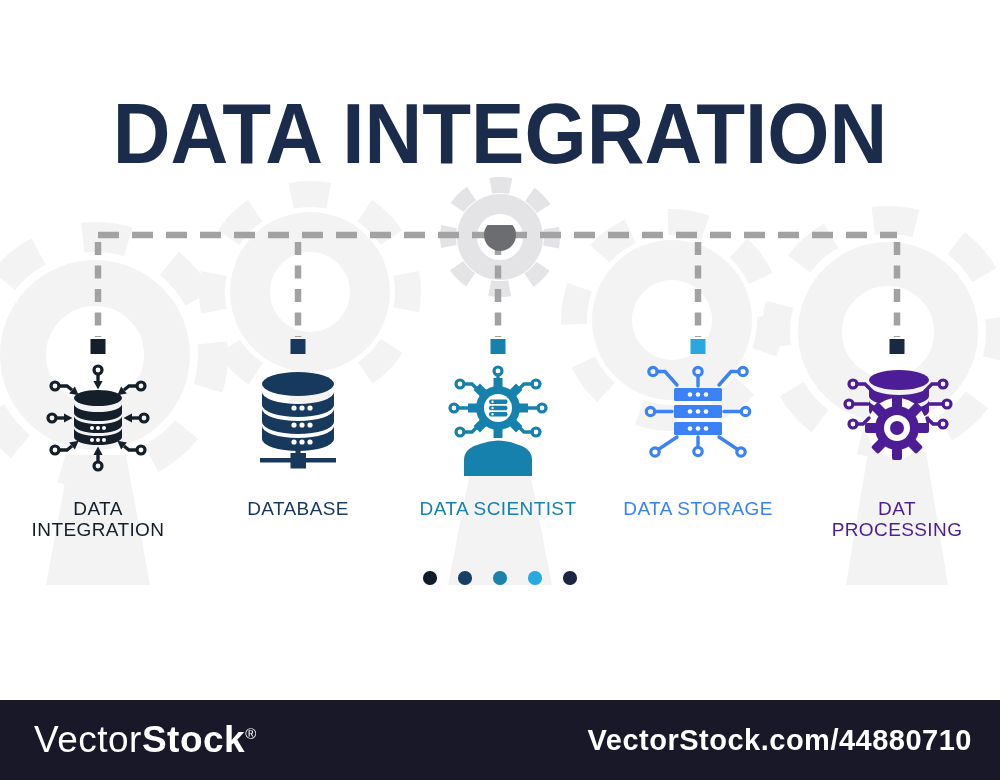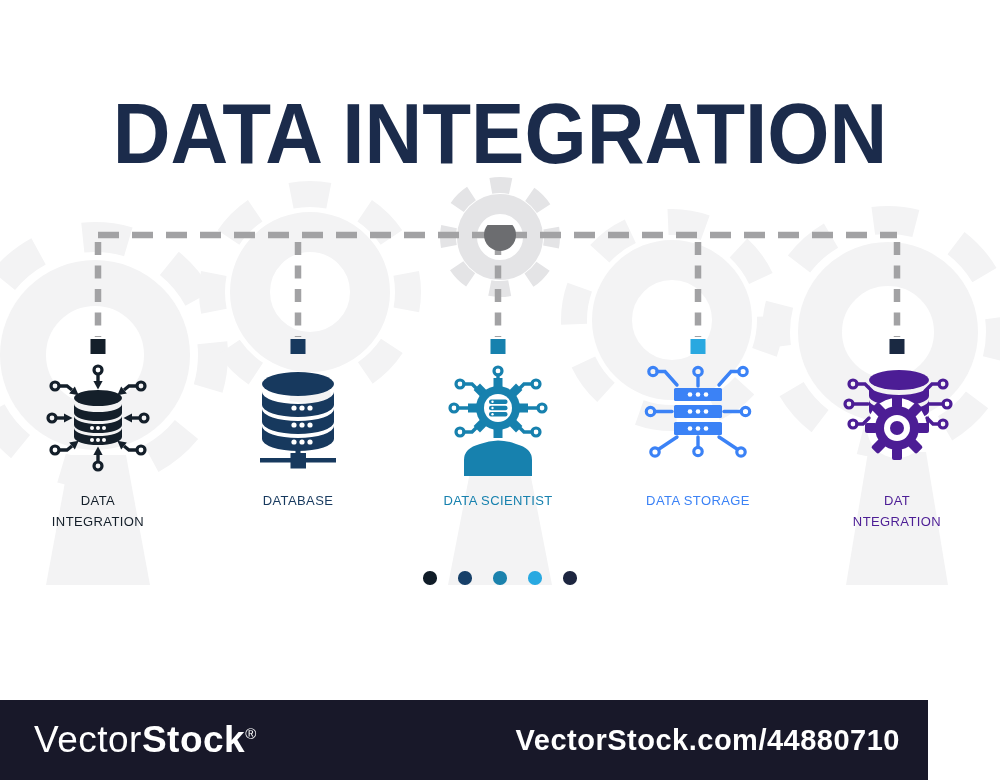--- a/index.html
+++ b/index.html
@@ -9,28 +9,28 @@
   }
   .bg-svg{position:absolute;left:0;top:0;z-index:0;}
   .page-title{
     position:absolute;top:84px;left:0;width:1000px;margin:0;z-index:2;
     text-align:center;font-size:86px;font-weight:700;letter-spacing:0;
     transform:scaleX(.93);transform-origin:50% 50%;white-space:nowrap;
   }
   .connector-svg{position:absolute;left:0;top:225px;z-index:1;}
   .step{position:absolute;top:358px;width:190px;text-align:center;z-index:2;}
   .step .icon{display:block;margin:0 auto;}
-  .step-label{margin-top:12px;font-size:13px;font-weight:500;letter-spacing:.4px;line-height:21px;}
+  .step-label{margin-top:20px;font-size:19px;font-weight:500;letter-spacing:.4px;line-height:21px;}
   .dots-row{
     position:absolute;top:571px;left:0;width:1000px;z-index:2;
     display:flex;justify-content:center;gap:21.5px;
   }
   .dot{width:13.5px;height:13.5px;border-radius:50%;}
   .watermark-bar{
-    position:absolute;left:0;top:700px;width:928px;height:80px;z-index:3;
+    position:absolute;left:0;top:700px;width:1000px;height:80px;z-index:3;
     display:flex;align-items:center;justify-content:space-between;
     padding:0 28px 0 34px;box-sizing:border-box;color:#ffffff;
   }
   .vs-logo{font-size:37px;letter-spacing:.5px;}
   .vs-logo .light{font-weight:400;}
   .vs-logo .bold{font-weight:700;}
   .vs-logo sup{font-size:15px;font-weight:400;}
   .vs-ref{font-size:29px;font-weight:700;letter-spacing:.5px;}
   .ring{fill:none;stroke:currentColor;stroke-width:3.2;}
   .ln{fill:none;stroke:currentColor;stroke-width:3.4;stroke-linecap:round;}
@@ -291,21 +291,21 @@
         <path class="ln" d="M20,66 H26 L32,60"></path>
       <circle class="ring" cx="106" cy="26" r="4"></circle>
         <path class="ln" d="M102,26 H95 L88,33"></path>
       <circle class="ring" cx="110" cy="46" r="4"></circle>
         <path class="ln" d="M106,46 H92"></path>
       <circle class="ring" cx="106" cy="66" r="4"></circle>
         <path class="ln" d="M102,66 H96 L90,60"></path>
     </svg>
     <div class="step-label">
       <div>DAT</div>
-      <div>NTEGRATION</div>
+      <div>PROCESSING</div>
     </div>
   </div>
 
   <div class="dots-row">
     <span class="dot" style="background-color: rgb(16, 28, 40);"></span>
     <span class="dot" style="background-color: rgb(23, 64, 105);"></span>
     <span class="dot" style="background-color: rgb(27, 130, 173);"></span>
     <span class="dot" style="background-color: rgb(41, 169, 225);"></span>
     <span class="dot" style="background-color: rgb(29, 38, 64);"></span>
   </div>

